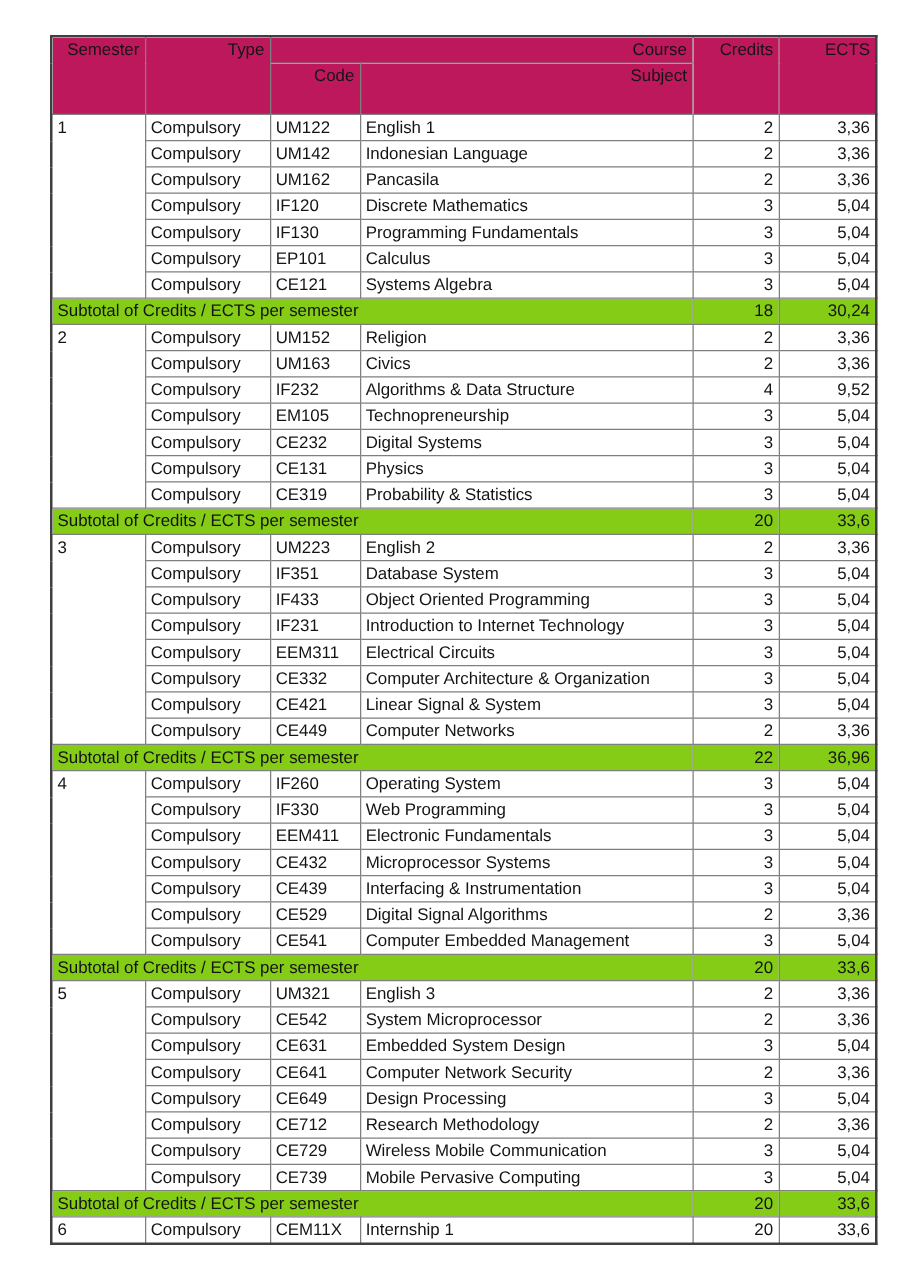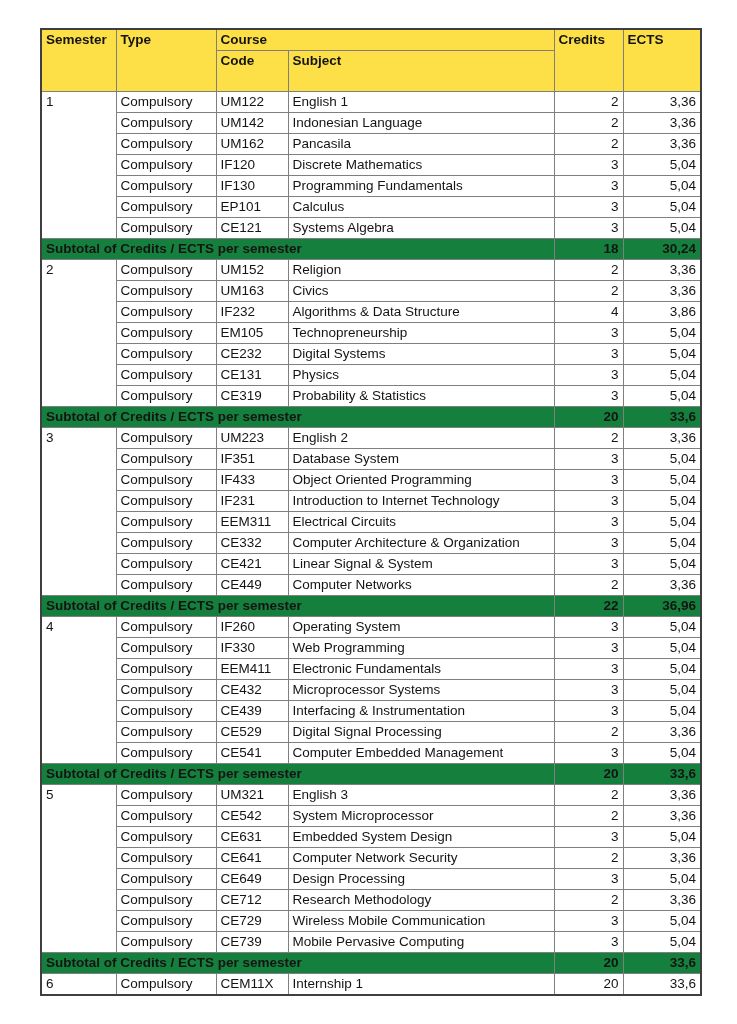--- a/index.html
+++ b/index.html
@@ -33,34 +33,34 @@
   th, td {
     border: 1px solid #7f7f7f;
     padding: 0 4px;
     vertical-align: top;
     overflow: hidden;
     white-space: nowrap;
     line-height: 19px;
     height: 20px;
   }
   thead th {
-    background: #fde047;
-    text-align: left;
-    font-weight: bold;
+    background: #be185d;
+    text-align: right;
+    font-weight: normal;
   }
   tr.header-row-2 th {
     height: 40px;
     margin-top: 19px;
   }
   td.num {
     text-align: right;
   }
   tr.subtotal-row td {
-    background: #15803d;
-    font-weight: bold;
+    background: #84cc16;
+    font-weight: normal;
   }
   td.semester-cell {
     vertical-align: top;
   }
 </style>
 </head>
 <body>
 
 <div class="page">
   <div class="table-wrap">
@@ -155,21 +155,21 @@
             <td>UM163</td>
             <td>Civics</td>
             <td class="num">2</td>
             <td class="num">3,36</td>
           </tr>
           <tr>
             <td>Compulsory</td>
             <td>IF232</td>
             <td>Algorithms &amp; Data Structure</td>
             <td class="num">4</td>
-            <td class="num">3,86</td>
+            <td class="num">9,52</td>
           </tr>
           <tr>
             <td>Compulsory</td>
             <td>EM105</td>
             <td>Technopreneurship</td>
             <td class="num">3</td>
             <td class="num">5,04</td>
           </tr>
           <tr>
             <td>Compulsory</td>
@@ -291,21 +291,21 @@
           <tr>
             <td>Compulsory</td>
             <td>CE439</td>
             <td>Interfacing &amp; Instrumentation</td>
             <td class="num">3</td>
             <td class="num">5,04</td>
           </tr>
           <tr>
             <td>Compulsory</td>
             <td>CE529</td>
-            <td>Digital Signal Processing</td>
+            <td>Digital Signal Algorithms</td>
             <td class="num">2</td>
             <td class="num">3,36</td>
           </tr>
           <tr>
             <td>Compulsory</td>
             <td>CE541</td>
             <td>Computer Embedded Management</td>
             <td class="num">3</td>
             <td class="num">5,04</td>
           </tr>

